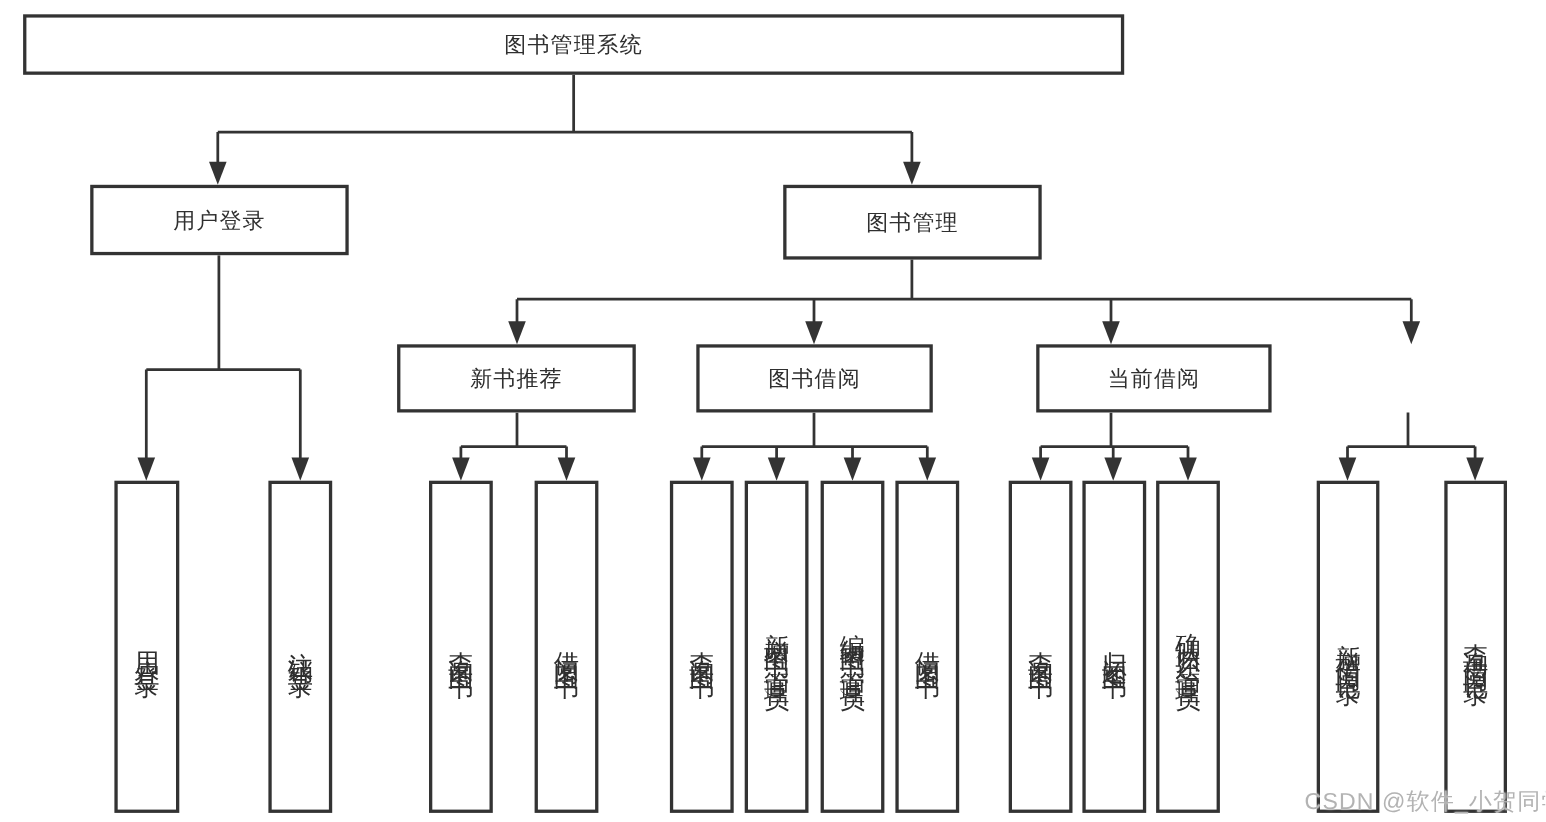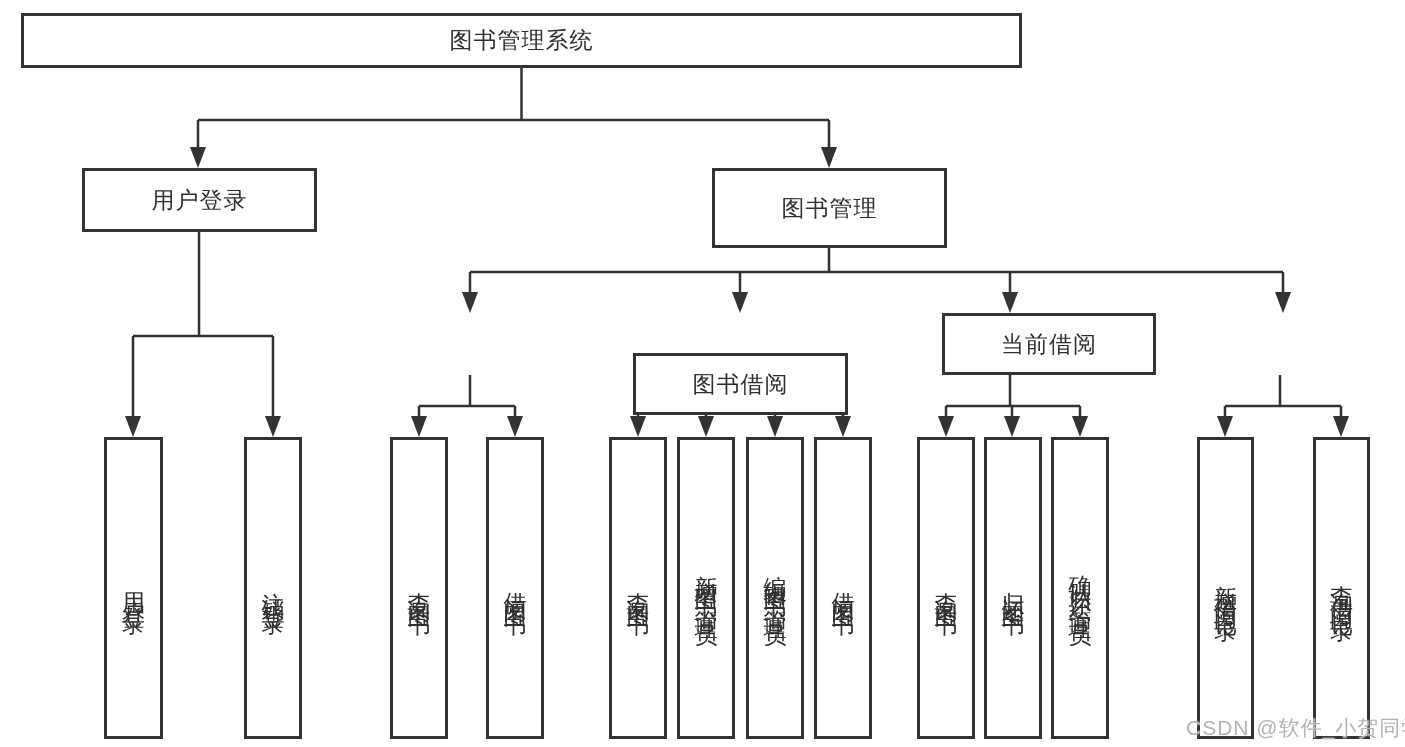--- a/index.html
+++ b/index.html
@@ -4,21 +4,21 @@
 <style>
   html,body{margin:0;padding:0;background:#ffffff;}
   #canvas{
     position:relative;width:1405px;height:747px;background:#ffffff;overflow:hidden;
     font-family:"Liberation Sans","DejaVu Sans",sans-serif;color:#2f2f2f;
   }
   #wires{position:absolute;left:0;top:0;width:1405px;height:747px;}
   .box{
     position:absolute;box-sizing:border-box;border:3px solid #333333;background:#ffffff;
     display:flex;align-items:center;justify-content:center;
-    font-size:23px;color:#2f2f2f;letter-spacing:1px;text-align:center;
+    font-size:20px;color:#2f2f2f;letter-spacing:1px;text-align:center;
   }
   .vbox{
     writing-mode:vertical-rl;text-orientation:mixed;
     letter-spacing:7px;font-size:23px;line-height:1;
   }
   #watermark{
     position:absolute;left:1186px;top:714px;font-size:21px;color:#b3b3b3;
     letter-spacing:1px;white-space:nowrap;
     text-shadow:0 0 2px #ffffff;
   }
@@ -69,23 +69,24 @@
       <polygon points="1004,416 1020,416 1012,437"></polygon>
       <polygon points="1072,416 1088,416 1080,437"></polygon>
       <polygon points="1217,416 1233,416 1225,437"></polygon>
       <polygon points="1333,416 1349,416 1341,437"></polygon>
     </g>
   </svg>
 
   <div class="box" style="left:21px;top:13px;width:1001px;height:55px;">图书管理系统</div>
 
   <div class="box" style="left:82px;top:168px;width:235px;height:64px;">用户登录</div>
-  <div class="box" style="left:712px;top:168px;width:235px;height:80px;">图书管理</div>
+  <div class="box" style="left:712px;top:168px;width:235px;height:68px;">图书管理</div>
 
-  <div class="box" style="left:633px;top:313px;width:215px;height:62px;margin-top:40px;">图书借阅</div>
+  <div class="box" style="left:361px;top:313px;width:217px;height:62px;">新书推荐</div>
+  <div class="box" style="left:633px;top:313px;width:215px;height:62px;">图书借阅</div>
   <div class="box" style="left:903px;top:313px;width:214px;height:62px;margin-left:39px;">当前借阅</div>
 
   <div class="box vbox" style="left:104px;top:437px;width:59px;height:302px;">用户登录</div>
   <div class="box vbox" style="left:244px;top:437px;width:58px;height:302px;">注销登录</div>
 
   <div class="box vbox" style="left:390px;top:437px;width:58px;height:302px;">查询图书</div>
   <div class="box vbox" style="left:486px;top:437px;width:58px;height:302px;">借阅图书</div>
 
   <div class="box vbox" style="left:609px;top:437px;width:58px;height:302px;">查询图书</div>
   <div class="box vbox" style="left:677px;top:437px;width:58px;height:302px;">新增图书（管理员）</div>

